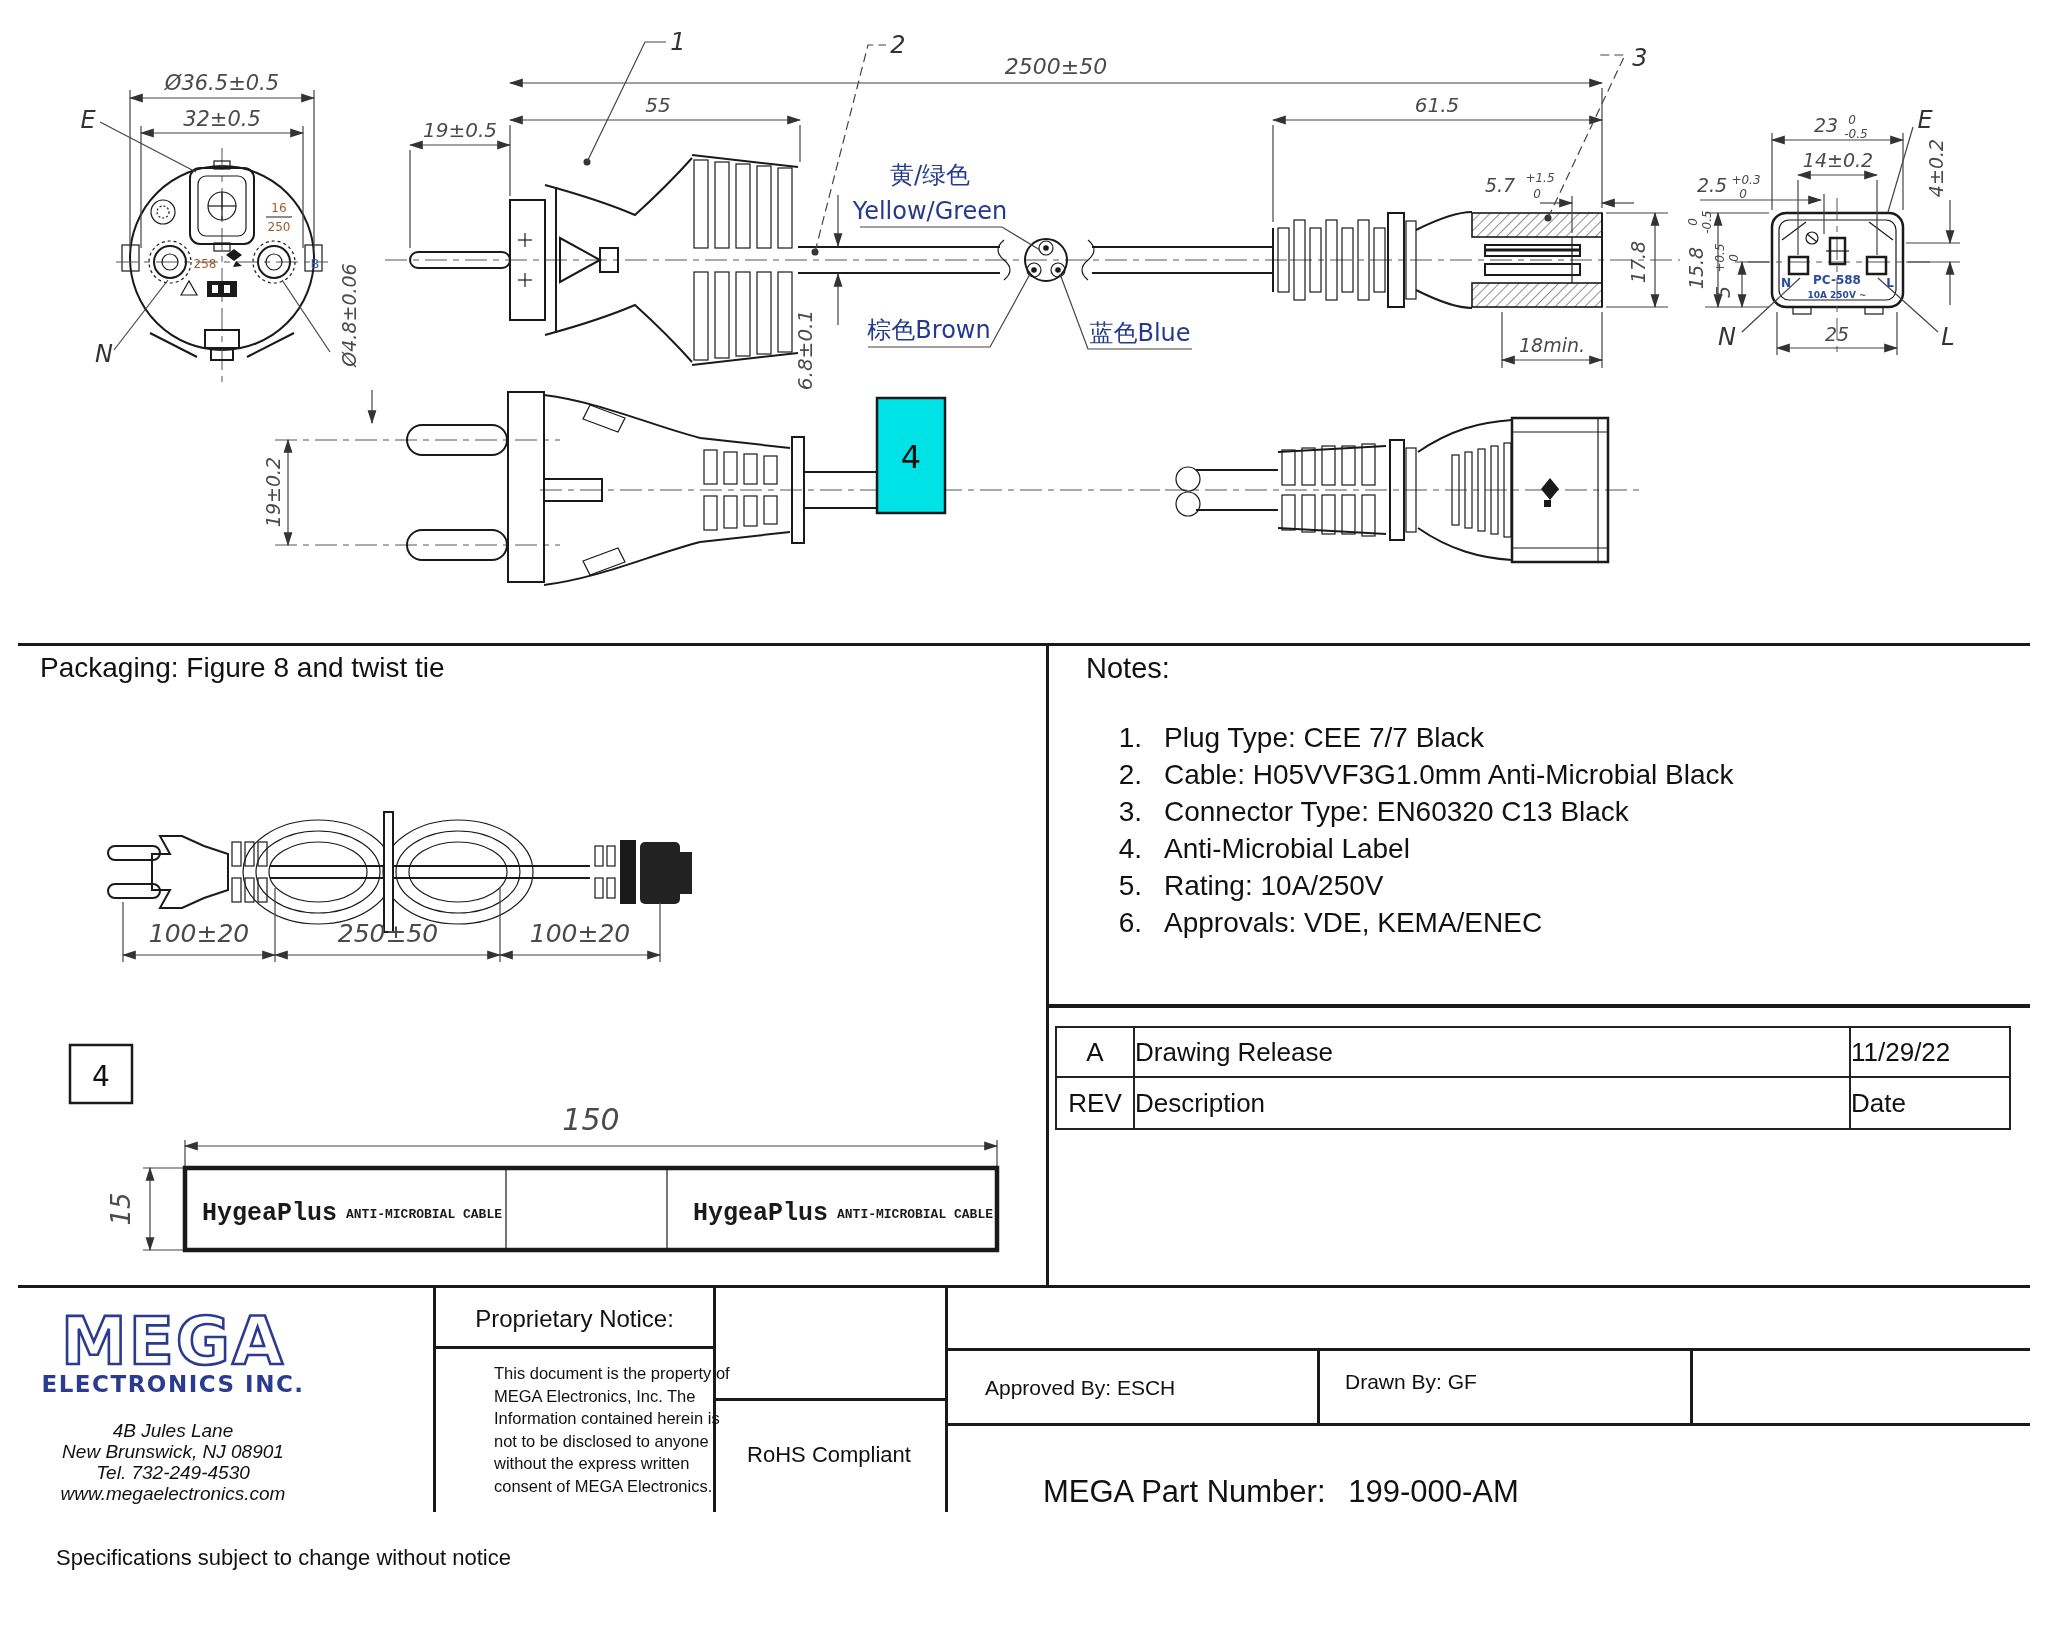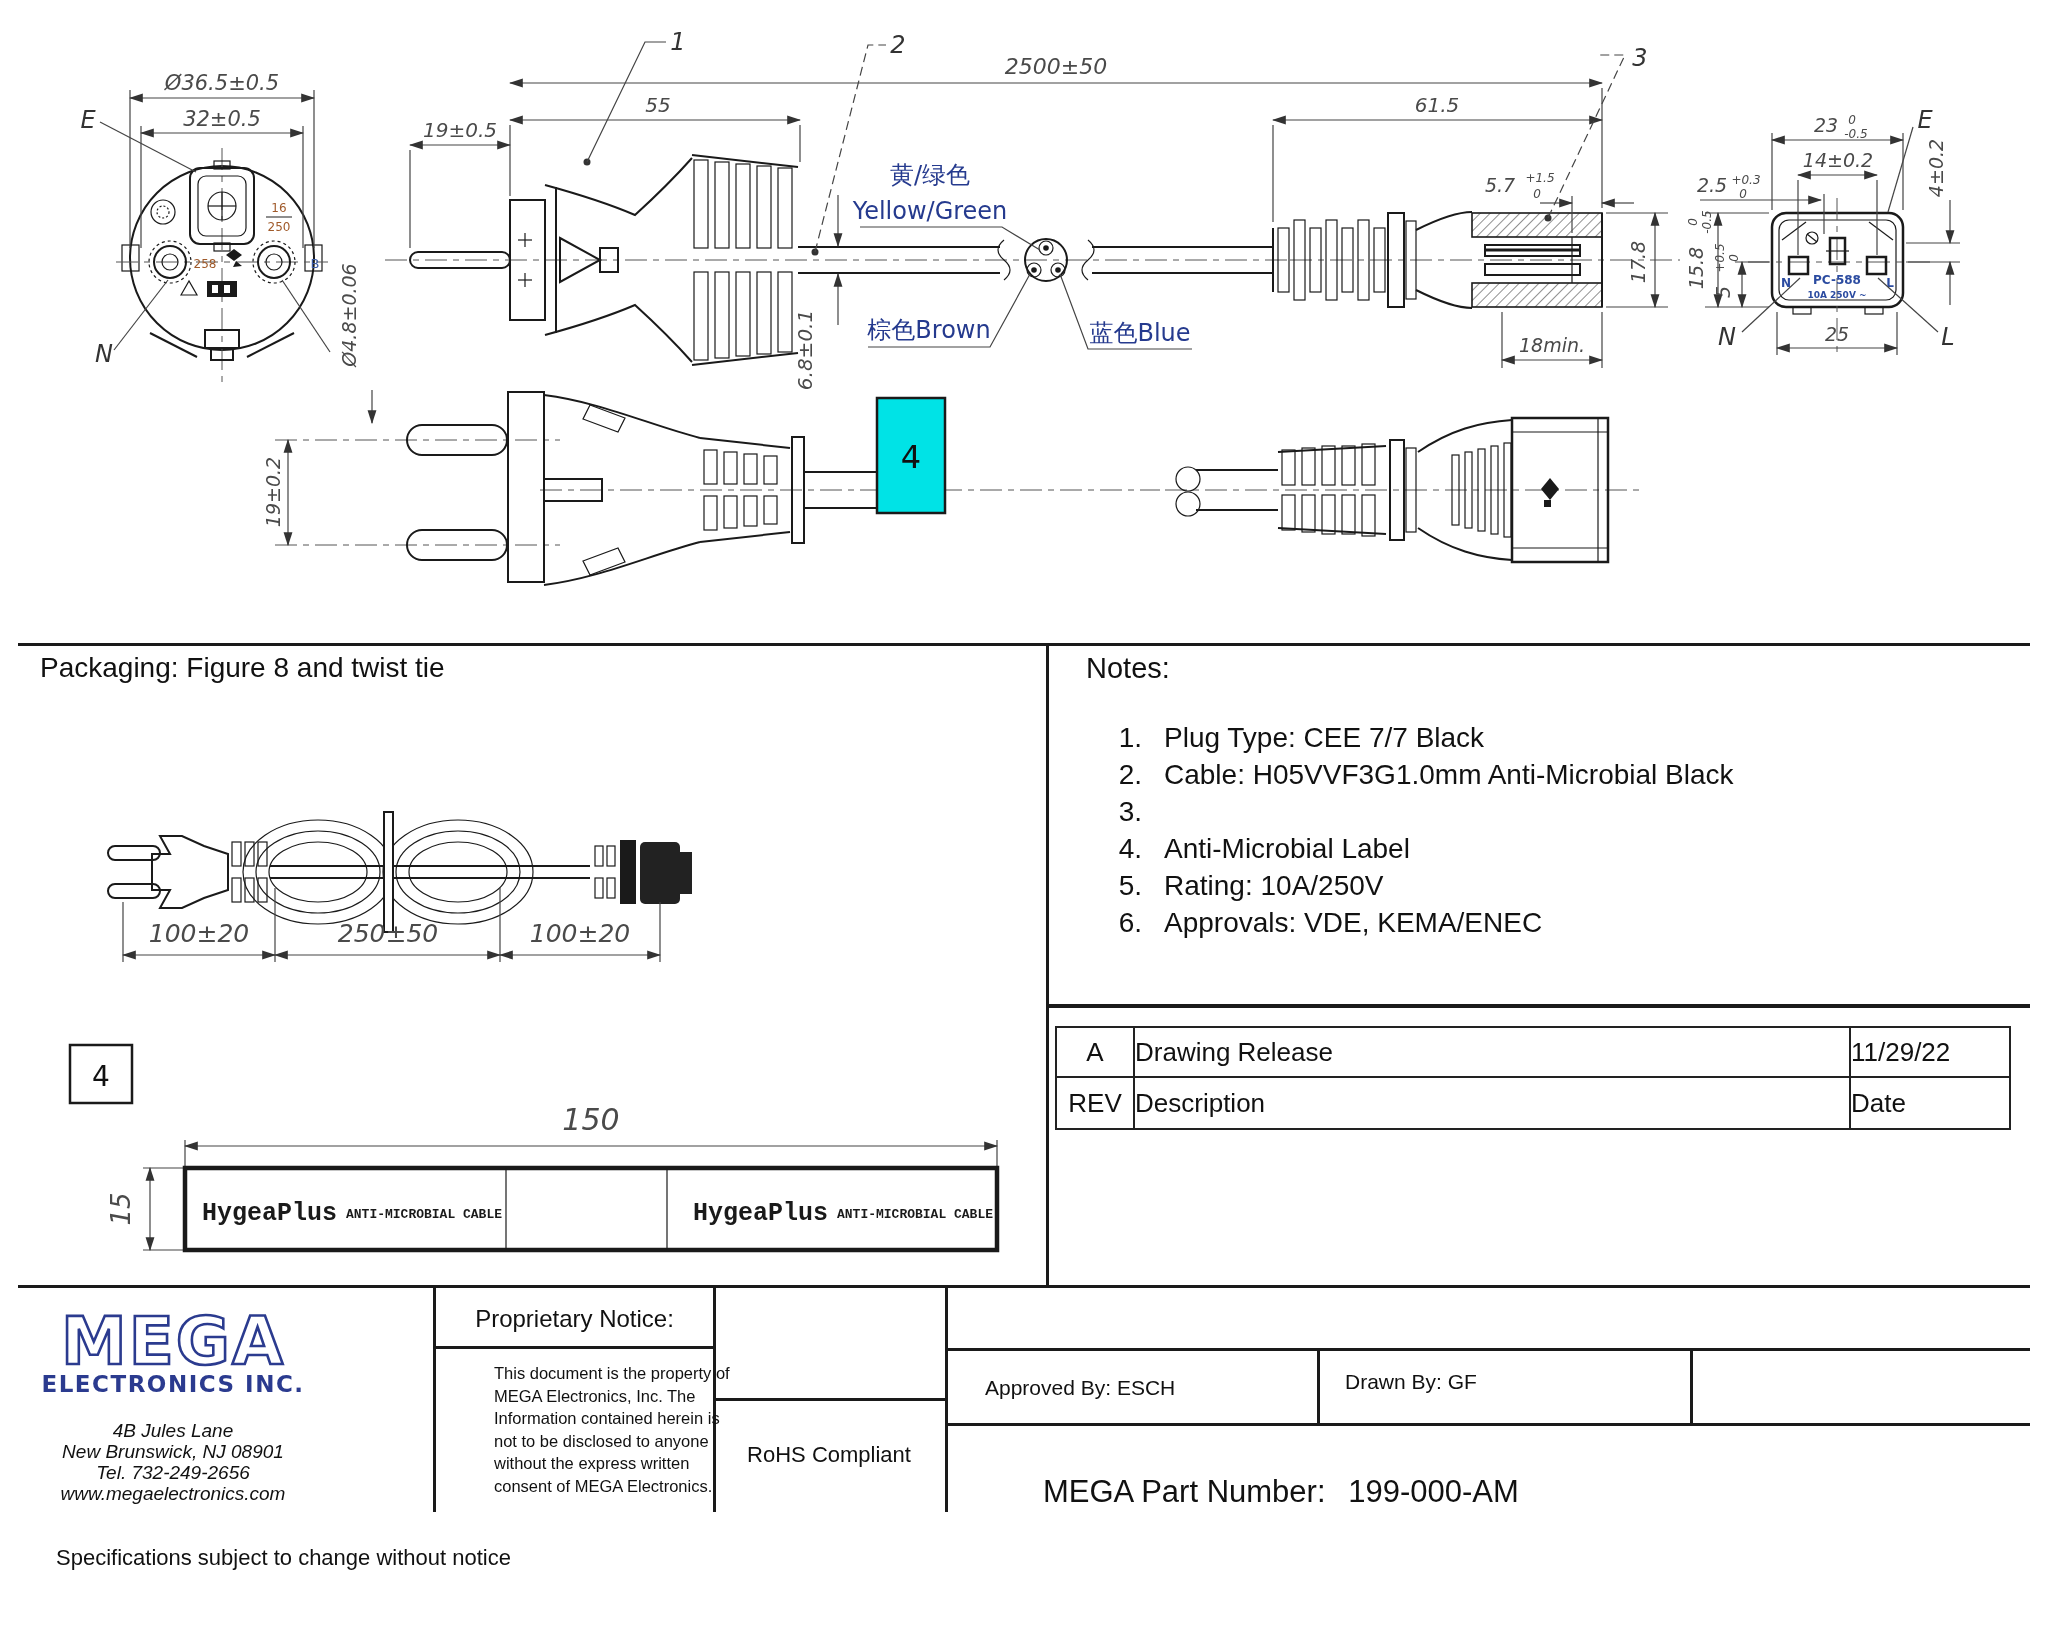--- a/index.html
+++ b/index.html
@@ -507,20 +507,21 @@
     <div class="notes-item">
         <span class="num">1.</span>
         <span>Plug Type: CEE 7/7 Black</span>
       </div>
     <div class="notes-item">
         <span class="num">2.</span>
         <span>Cable: H05VVF3G1.0mm Anti-Microbial Black</span>
       </div>
     <div class="notes-item">
         <span class="num">3.</span>
+        <span>Connector Type: EN60320 C13 Black</span>
       </div>
     <div class="notes-item">
         <span class="num">4.</span>
         <span>Anti-Microbial Label</span>
       </div>
     <div class="notes-item">
         <span class="num">5.</span>
         <span>Rating: 10A/250V</span>
       </div>
     <div class="notes-item">
@@ -553,21 +554,21 @@
   <div class="ln" style="left:1317px;top:1348px;width:2.5px;height:75px;"></div>
   <div class="ln" style="left:1690px;top:1348px;width:2.5px;height:75px;"></div>
 
   <svg class="abs" style="left:23px;top:1298px;" width="300" height="100" viewBox="0 0 300 100">
     <text x="150" y="66" text-anchor="middle" font-family="DejaVu Sans, sans-serif" font-size="66" font-weight="bold" fill="#ffffff" stroke-width="2.6" letter-spacing="2" stroke="#2b3b8f">MEGA</text>
     <text x="150" y="94" text-anchor="middle" font-family="Liberation Sans, sans-serif" font-size="23" font-weight="bold" letter-spacing="1.5" fill="#2b3b8f">ELECTRONICS INC.</text>
   </svg>
   <div class="abs" style="left:28px;top:1420px;width:290px;text-align:center;font-size:19px;line-height:21px;color:#111;font-style:italic;">
     <div>4B Jules Lane</div>
     <div>New Brunswick, NJ 08901</div>
-    <div>Tel. 732-249-2656</div>
+    <div>Tel. 732-249-4530</div>
     <div>www.megaelectronics.com</div>
   </div>
 
   <div class="tb-text" style="left:433px;top:1305px;width:283px;text-align:center;font-size:24px;">Proprietary Notice:</div>
   <div class="tb-text" style="left:450px;top:1362px;width:252px;font-size:16.5px;line-height:22.5px;margin-left:44px;">This document is the property of MEGA Electronics, Inc.  The Information contained herein is not to be disclosed to anyone without the express written consent of MEGA Electronics.</div>
 
   <div class="tb-text" style="left:713px;top:1442px;width:232px;text-align:center;font-size:22px;">RoHS Compliant</div>
 
   <div class="tb-text" style="left:985px;top:1376px;font-size:21px;">Approved By: ESCH</div>
   <div class="tb-text" style="left:1345px;top:1370px;font-size:21px;">Drawn By: GF</div>

